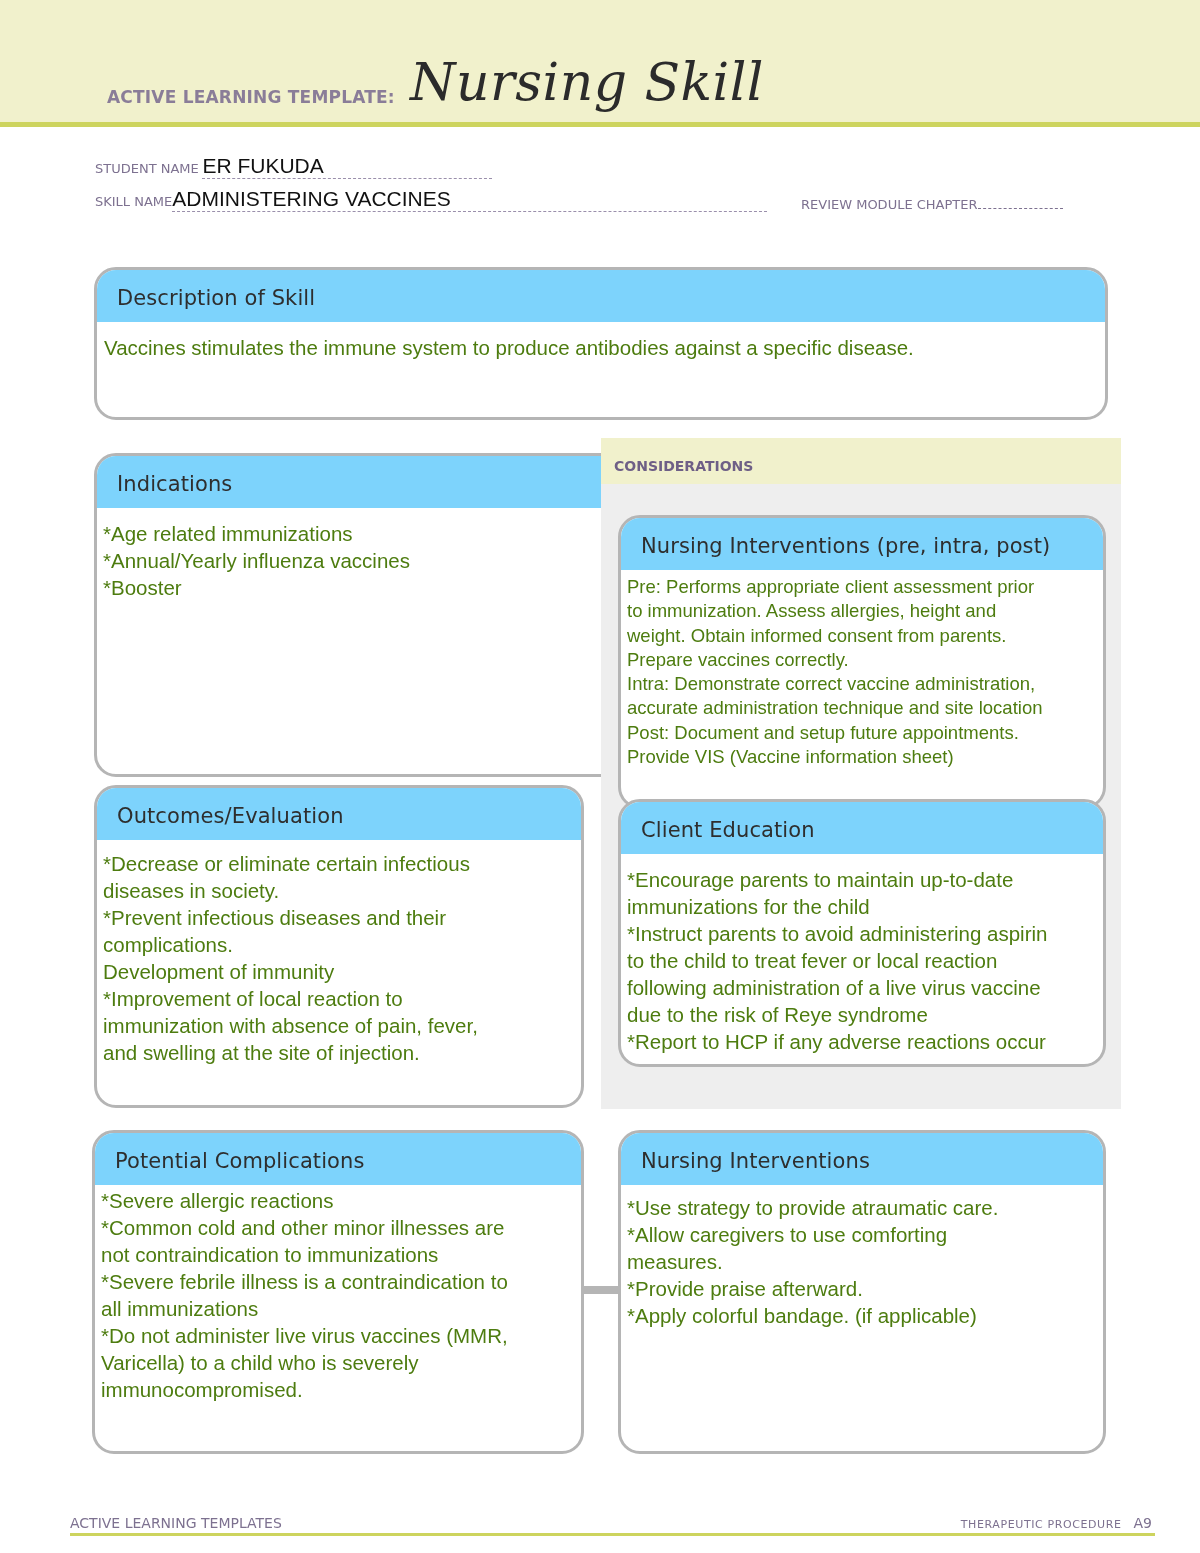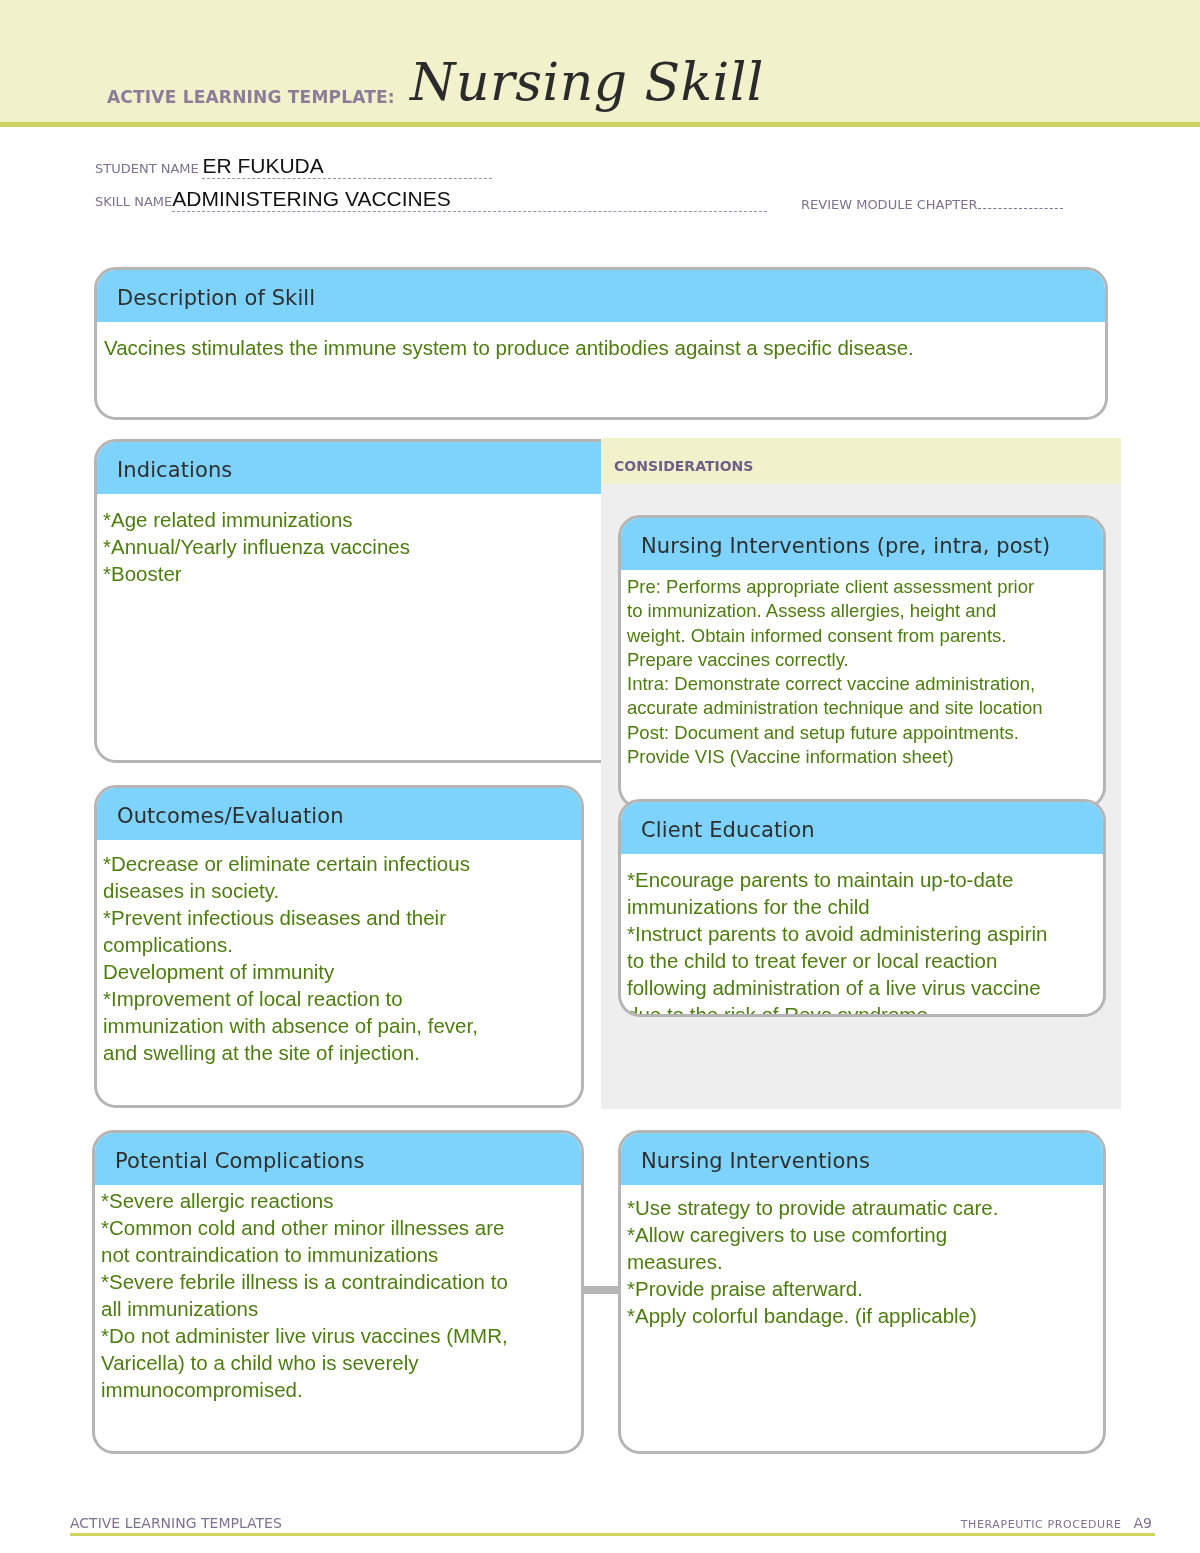--- a/index.html
+++ b/index.html
@@ -129,21 +129,21 @@
 </div>
 <div class="field-row review-row">
   <span class="field-label">REVIEW MODULE CHAPTER</span><span class="review-blank"></span>
 </div>
 
 <div class="box" style="left:94px; top:267px; width:1014px; height:153px;">
   <div class="box-head">Description of Skill</div>
   <div class="box-body" style="padding-left:7px; padding-top:12px;">Vaccines stimulates the immune system to produce antibodies against a specific disease.</div>
 </div>
 
-<div class="box" style="left:94px; top:439px; width:568px; height:324px;">
+<div class="box" style="left:94px; top:453px; width:568px; height:324px;">
   <div class="box-head">Indications</div>
   <div class="box-body" style="padding-top:12px;">*Age related immunizations
 *Annual/Yearly influenza vaccines
 *Booster</div>
 </div>
 
 <div class="considerations-panel"></div>
 <div class="considerations-head"></div>
 <div class="considerations-label">CONSIDERATIONS</div>
 
@@ -164,21 +164,21 @@
   <div class="box-body" style="padding-top:10px;">*Decrease or eliminate certain infectious
 diseases in society.
 *Prevent infectious diseases and their
 complications.
 Development of immunity
 *Improvement of local reaction to
 immunization with absence of pain, fever,
 and swelling at the site of injection.</div>
 </div>
 
-<div class="box" style="left:618px; top:799px; width:488px; height:218px;">
+<div class="box" style="left:618px; top:799px; width:488px; height:268px;">
   <div class="box-head">Client Education</div>
   <div class="box-body" style="padding-top:12px;">*Encourage parents to maintain up-to-date
 immunizations for the child
 *Instruct parents to avoid administering aspirin
 to the child to treat fever or local reaction
 following administration of a live virus vaccine
 due to the risk of Reye syndrome
 *Report to HCP if any adverse reactions occur</div>
 </div>
 

